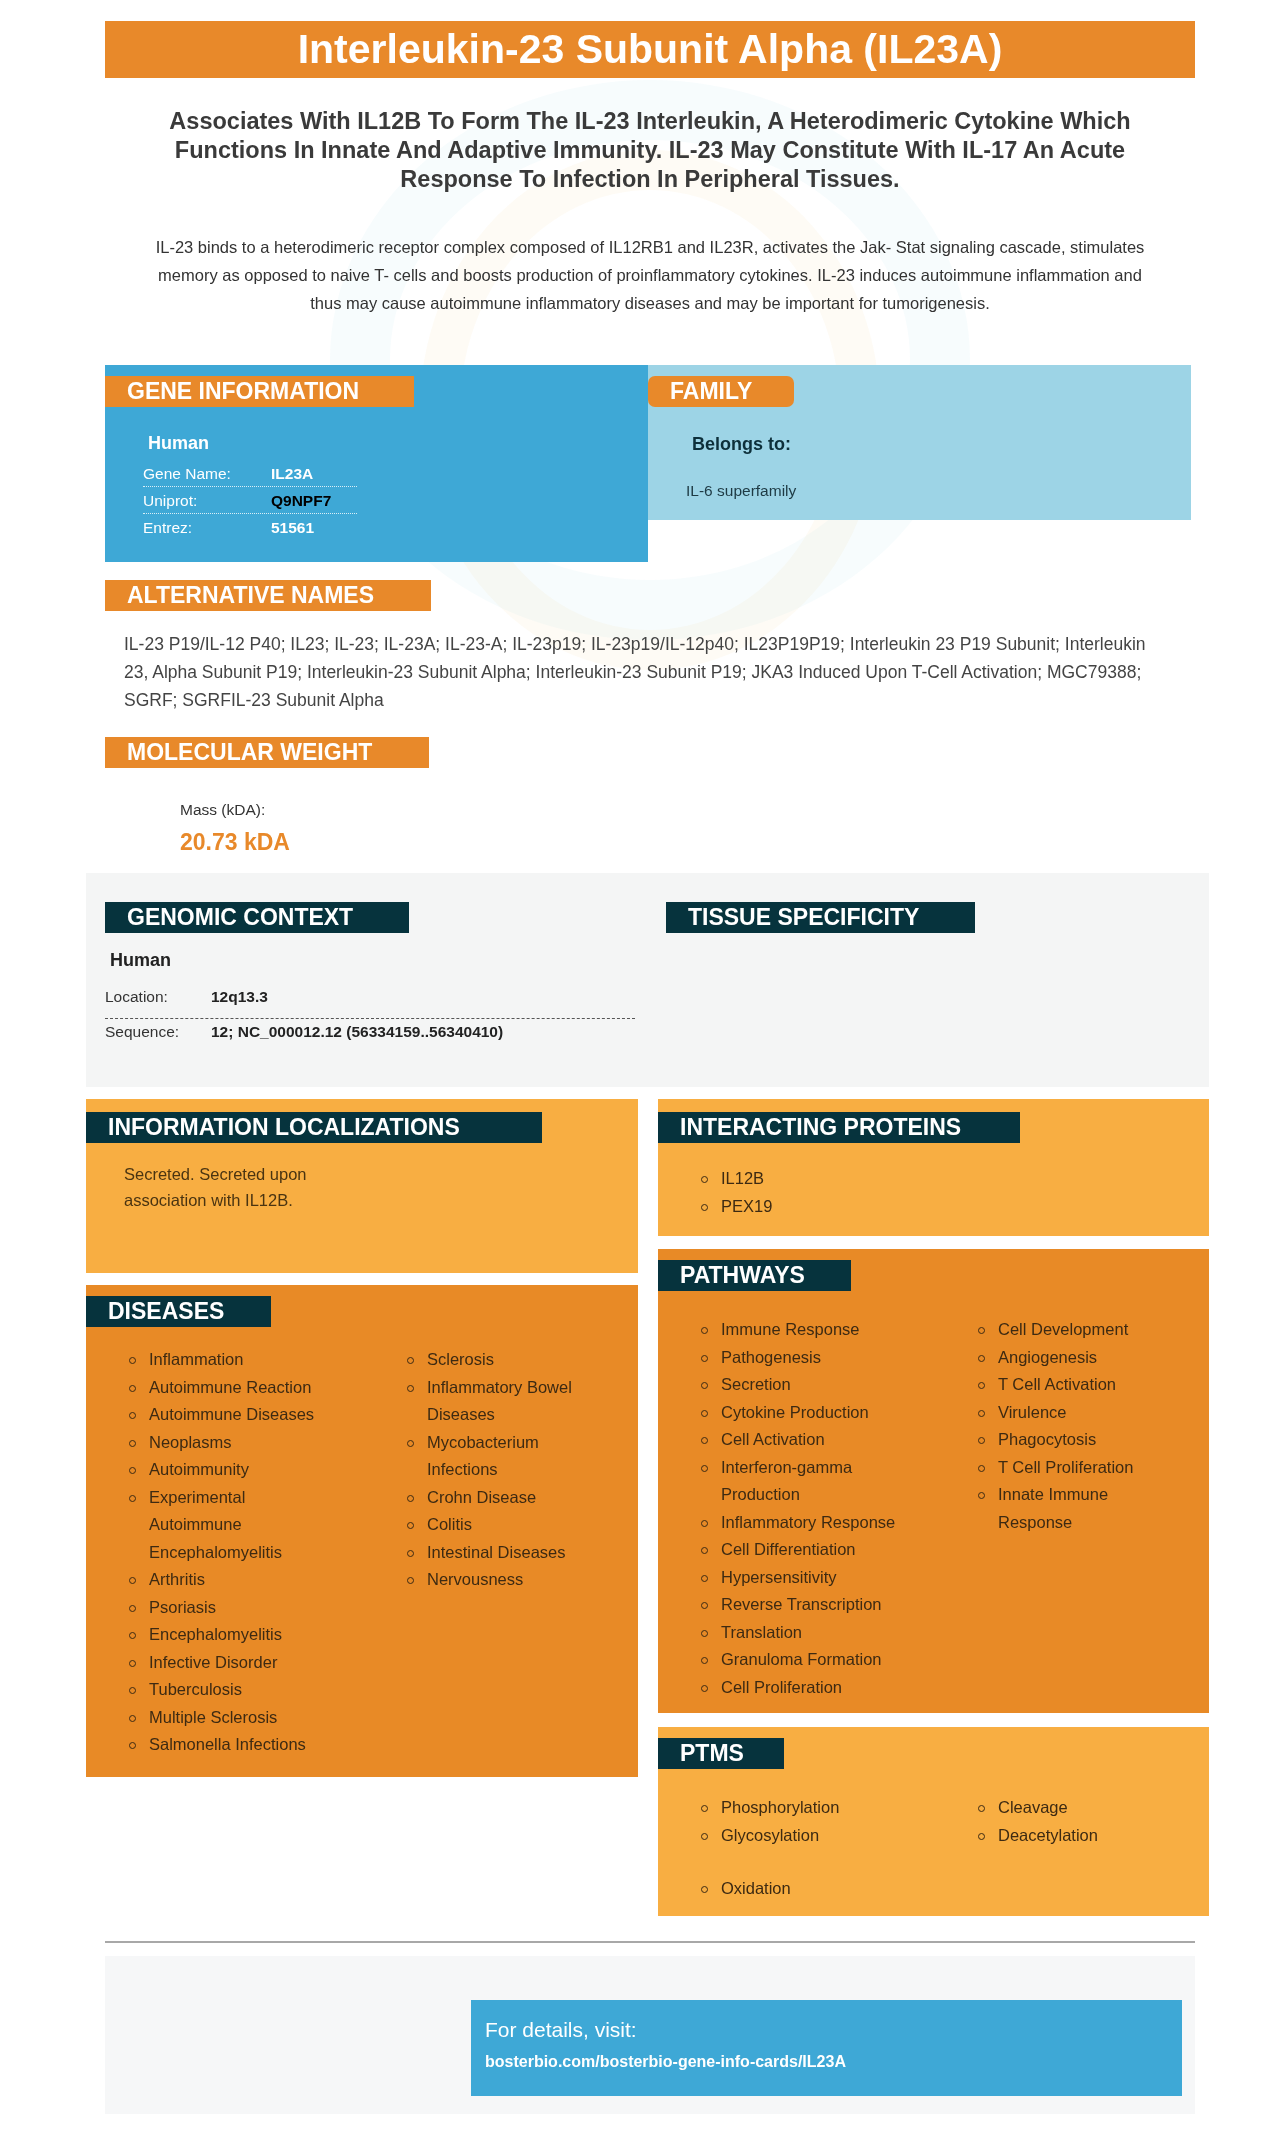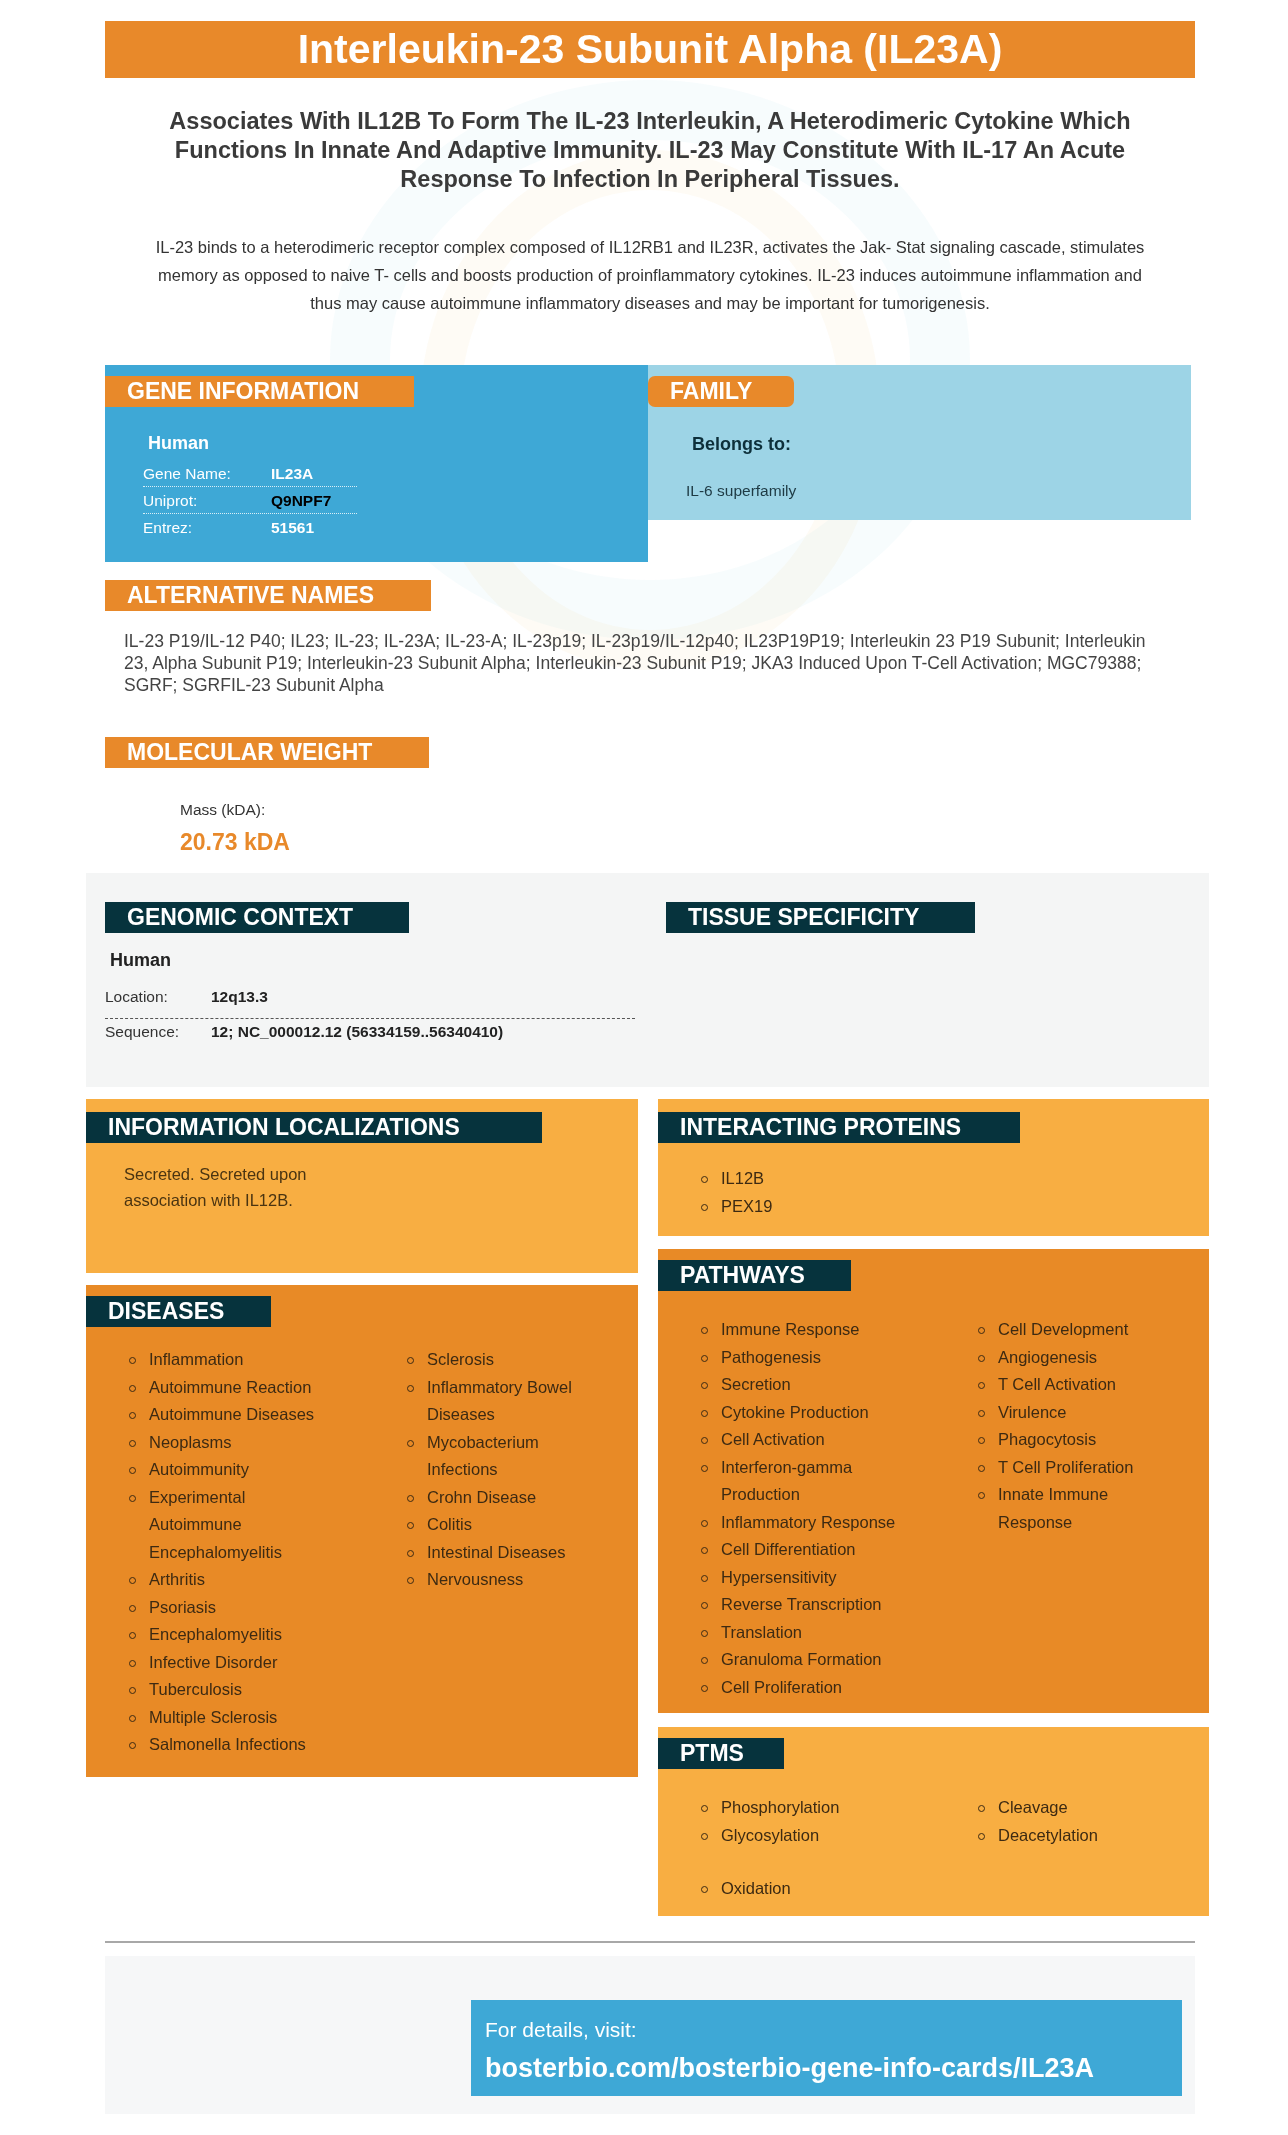--- a/index.html
+++ b/index.html
@@ -22,38 +22,38 @@
   .tag.orange { background: #e8892a; }
   .tag.dark { background: #06333d; }
 
   .gene-box { left: 105px; top: 365px; width: 543px; height: 197px; background: #3ea8d6; }
   .family-box { left: 648px; top: 365px; width: 543px; height: 155px; background: #9dd4e6; }
 
   .kv-label { position: absolute; font-size: 15.5px; }
   .kv-value { position: absolute; font-size: 15.5px; font-weight: bold; }
   .dotted { position: absolute; border-top: 1px dotted rgba(255,255,255,0.8); height: 0; }
 
-  .alt-text { left: 124px; top: 630px; width: 1050px; font-size: 17.5px; line-height: 22px; color: #444; }
+  .alt-text { left: 124px; top: 630px; width: 1050px; font-size: 17.5px; line-height: 28px; color: #444; }
 
   .gray-sec { left: 86px; top: 873px; width: 1123px; height: 214px; background: #f4f5f5; }
   .foot-gray { left: 105px; top: 1956px; width: 1090px; height: 158px; background: #f6f7f8; }
 
   .panel { position: absolute; }
   .panel.light { background: #f8ae42; }
   .panel.deep { background: #e88a26; }
 
   ul.blist { list-style: none; position: absolute; }
   ul.blist li { position: relative; font-size: 16.5px; line-height: 27.5px; color: #3d2a12; padding-left: 20px; }
   ul.blist li::before { content: ""; position: absolute; left: 0; top: 11px; width: 5px; height: 5px;
     border: 1.3px solid #3d2a12; border-radius: 50%; }
 
   .rule { left: 105px; top: 1941px; width: 1090px; height: 2px; background: #a8a8a8; }
   .visit-box { left: 471px; top: 2000px; width: 711px; height: 96px; background: #3ea8d6; color: #fff; padding-left: 14px; }
   .visit-box .l1 { position: absolute; left: 14px; top: 18px; font-size: 21px; }
-  .visit-box .l2 { position: absolute; left: 14px; top: 53px; font-size: 27px; font-weight: bold; }
+  .visit-box .l2 { position: absolute; left: 14px; top: 53px; font-size: 16px; font-weight: bold; }
 </style>
 </head>
 <body>
 
 <div class="watermark"></div>
 <div class="watermark2"></div>
 
 <div class="abs header">Interleukin-23 Subunit Alpha (IL23A)</div>
 <div class="abs subtitle">Associates With IL12B To Form The IL-23 Interleukin, A Heterodimeric Cytokine Which Functions In Innate And Adaptive Immunity. IL-23 May Constitute With IL-17 An Acute Response To Infection In Peripheral Tissues.</div>
 <div class="abs summary">IL-23 binds to a heterodimeric receptor complex composed of IL12RB1 and IL23R, activates the Jak- Stat signaling cascade, stimulates memory as opposed to naive T- cells and boosts production of proinflammatory cytokines. IL-23 induces autoimmune inflammation and thus may cause autoimmune inflammatory diseases and may be important for tumorigenesis.</div>

